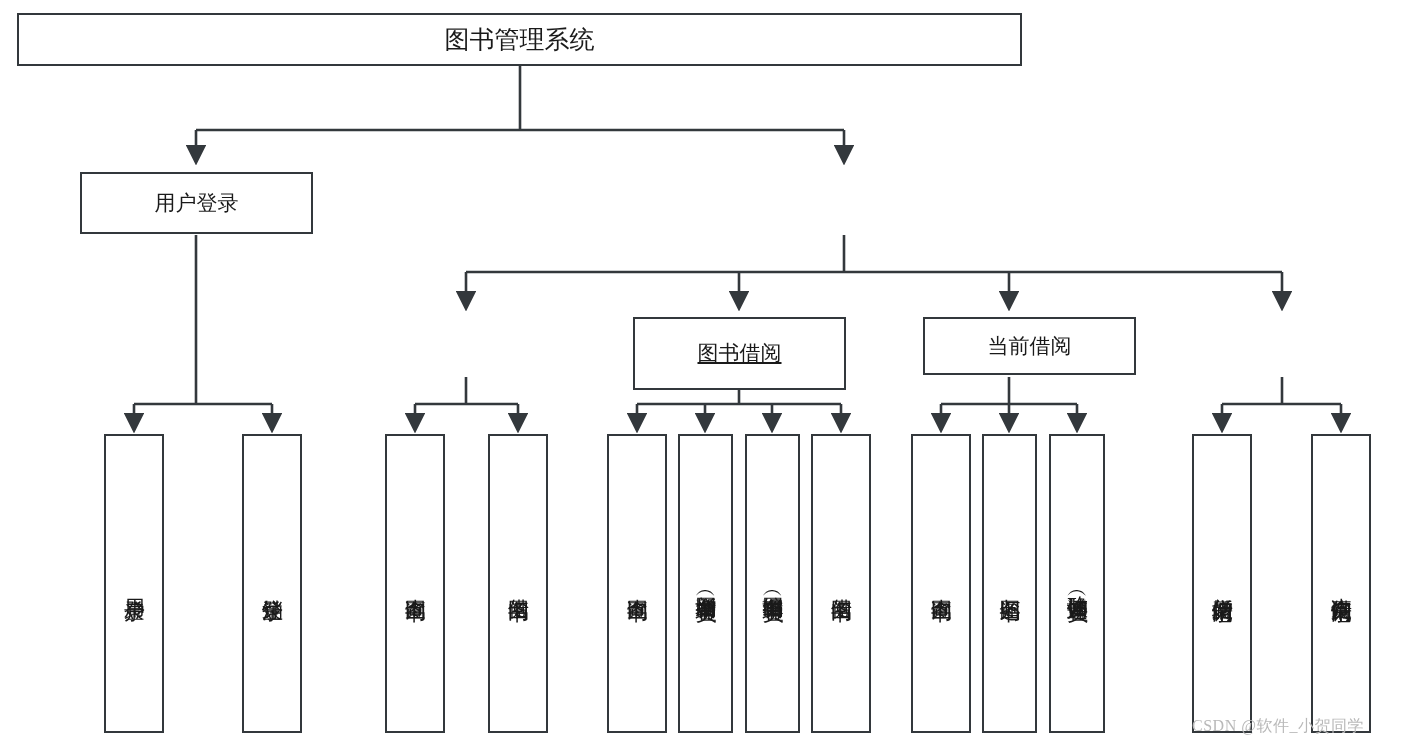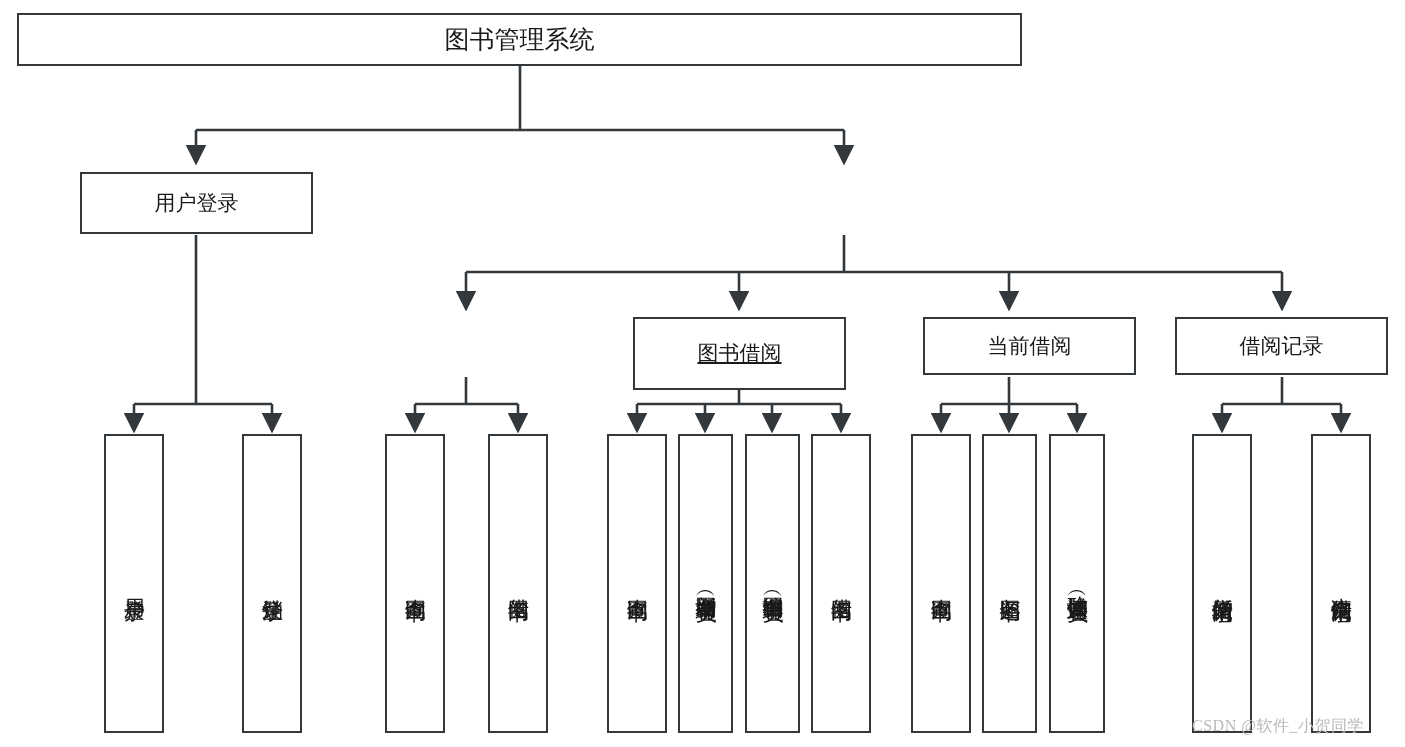--- a/index.html
+++ b/index.html
@@ -126,23 +126,20 @@
 
 
   <div class="node horiz" style="left:633px; top:317px; width:213px; height:73px;text-decoration:underline;">
     <span class="node-label">图书借阅</span>
   </div>
 
   <div class="node horiz" style="left:903px; top:317px; width:213px; height:58px;margin-left:20px;">
     <span class="node-label">当前借阅</span>
   </div>
 
-  <div class="node horiz" style="left:1175px; top:317px; width:213px; height:58px;">
-    <span class="node-label">借阅记录</span>
-  </div>
 
   <div class="node vert" style="left:104px; top:434px; width:60px; height:299px;">
     <span class="node-label">用户登录</span>
   </div>
 
   <div class="node vert" style="left:242px; top:434px; width:60px; height:299px;">
     <span class="node-label">注销登录</span>
   </div>
 
   <div class="node vert" style="left:385px; top:434px; width:60px; height:299px;">

